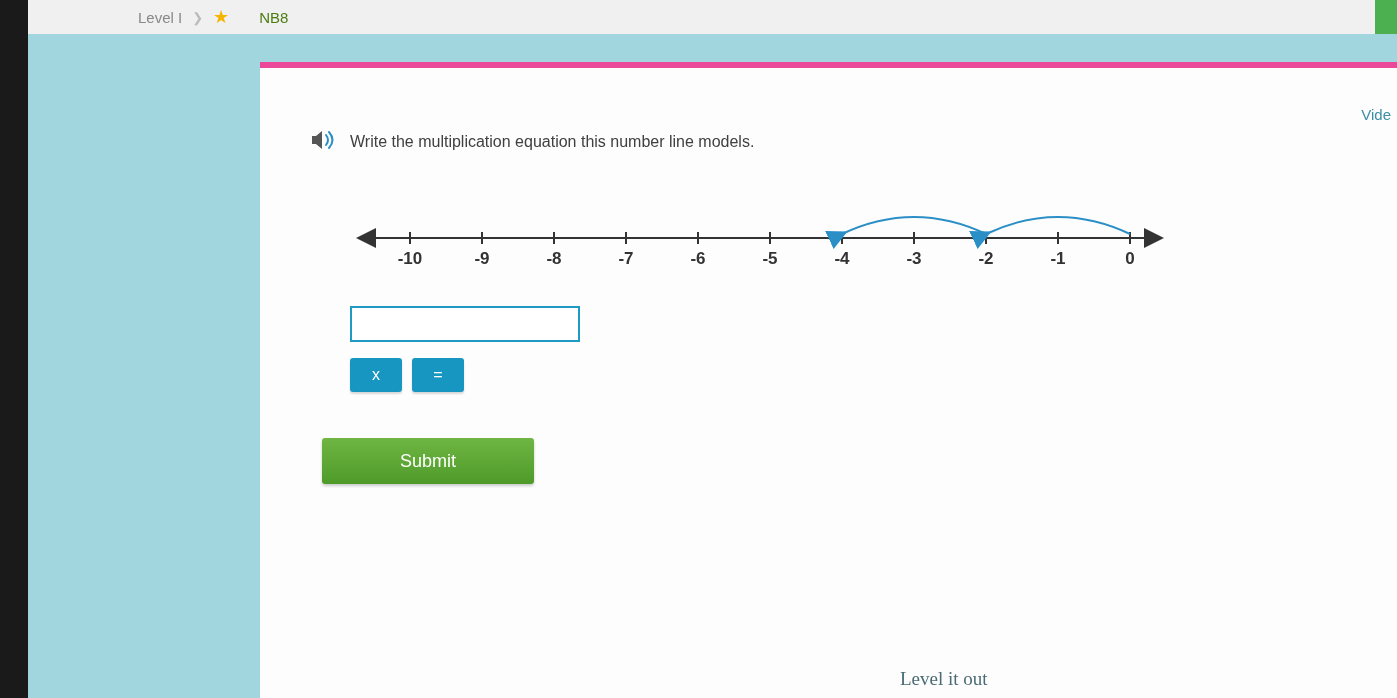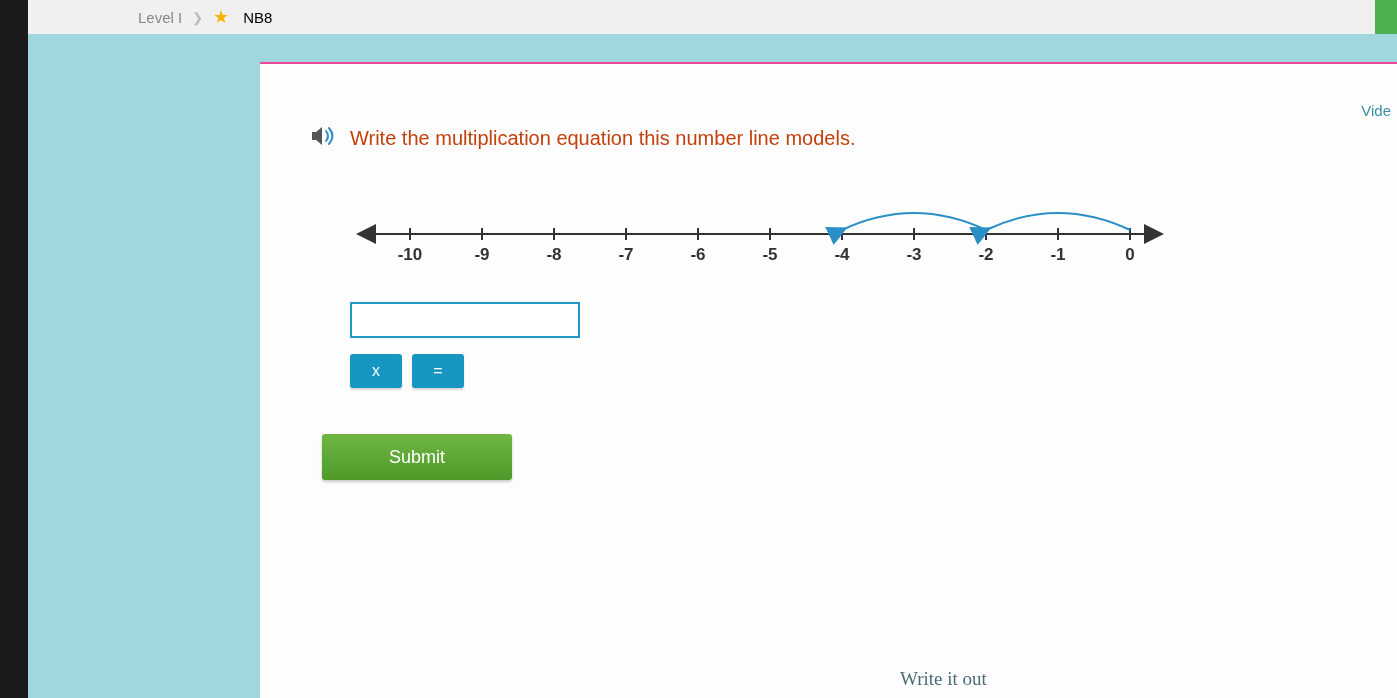--- a/index.html
+++ b/index.html
@@ -31,61 +31,61 @@
     gap: 10px;
   }
   .breadcrumb .level { color: #888; }
   .breadcrumb .chev { color: #bbb; font-size: 13px; }
   .breadcrumb .star {
     color: #f5b400;
     font-size: 18px;
     line-height: 1;
   }
   .breadcrumb .title { color: #777; }
-  .breadcrumb .code { color: #000000; margin-left: 4px; }
+  .breadcrumb .code { color: #4d7c0f; margin-left: 20px; }
   .topright-green {
     position: absolute;
     right: 0; top: 0;
     width: 22px; height: 34px;
     background: #4caf50;
   }
   .backdrop {
     position: absolute;
     left: 28px; top: 34px;
     right: 0;
     bottom: 0;
     background: #a2d6df;
   }
   .card {
     position: absolute;
     left: 260px;
     top: 62px;
     right: 0;
     bottom: 0;
     background: #fdfdfd;
-    border-top: 2px solid #ec4899;
+    border-top: 6px solid #ec4899;
     padding: 60px 30px 0 50px;
   }
   .video-link {
     position: absolute;
     top: 38px;
     right: 6px;
     color: #3a8fa3;
     font-size: 15px;
   }
   .prompt-row {
     display: flex;
     align-items: center;
     gap: 12px;
     margin-bottom: 36px;
   }
   .speaker-icon { flex-shrink: 0; }
   .prompt-text {
-    font-size: 20px;
-    color: #c2410c;
+    font-size: 16px;
+    color: #404040;
   }
   .numberline-wrap {
     margin-left: 40px;
     margin-bottom: 34px;
     position: relative;
     width: 820px;
     height: 80px;
     font-weight: bold;
   }
   .nl-svg { width: 820px; height: 80px; }
@@ -115,21 +115,21 @@
     font-size: 16px;
     cursor: pointer;
     display: flex;
     align-items: center;
     justify-content: center;
     box-shadow: 0 2px 2px rgba(0,0,0,0.15);
   }
   .submit-btn {
     margin-left: 12px;
     margin-top: 46px;
-    width: 190px;
+    width: 212px;
     height: 46px;
     background: #59a52e;
     background: linear-gradient(#6fb644, #4e9a29);
     color: #fff;
     border: none;
     border-radius: 3px;
     font-size: 18px;
     cursor: pointer;
     box-shadow: 0 2px 3px rgba(0,0,0,0.2);
   }
@@ -224,14 +224,14 @@
 
   <input class="answer-input" type="text" value="" style="">
 
   <div class="symbol-row">
     <button class="sym-btn">x</button>
     <button class="sym-btn">=</button>
   </div>
 
   <button class="submit-btn">Submit</button>
 
-  <div class="workitout">Write it out</div>
+  <div class="workitout">Level it out</div>
 </div>
 
 </body></html>

